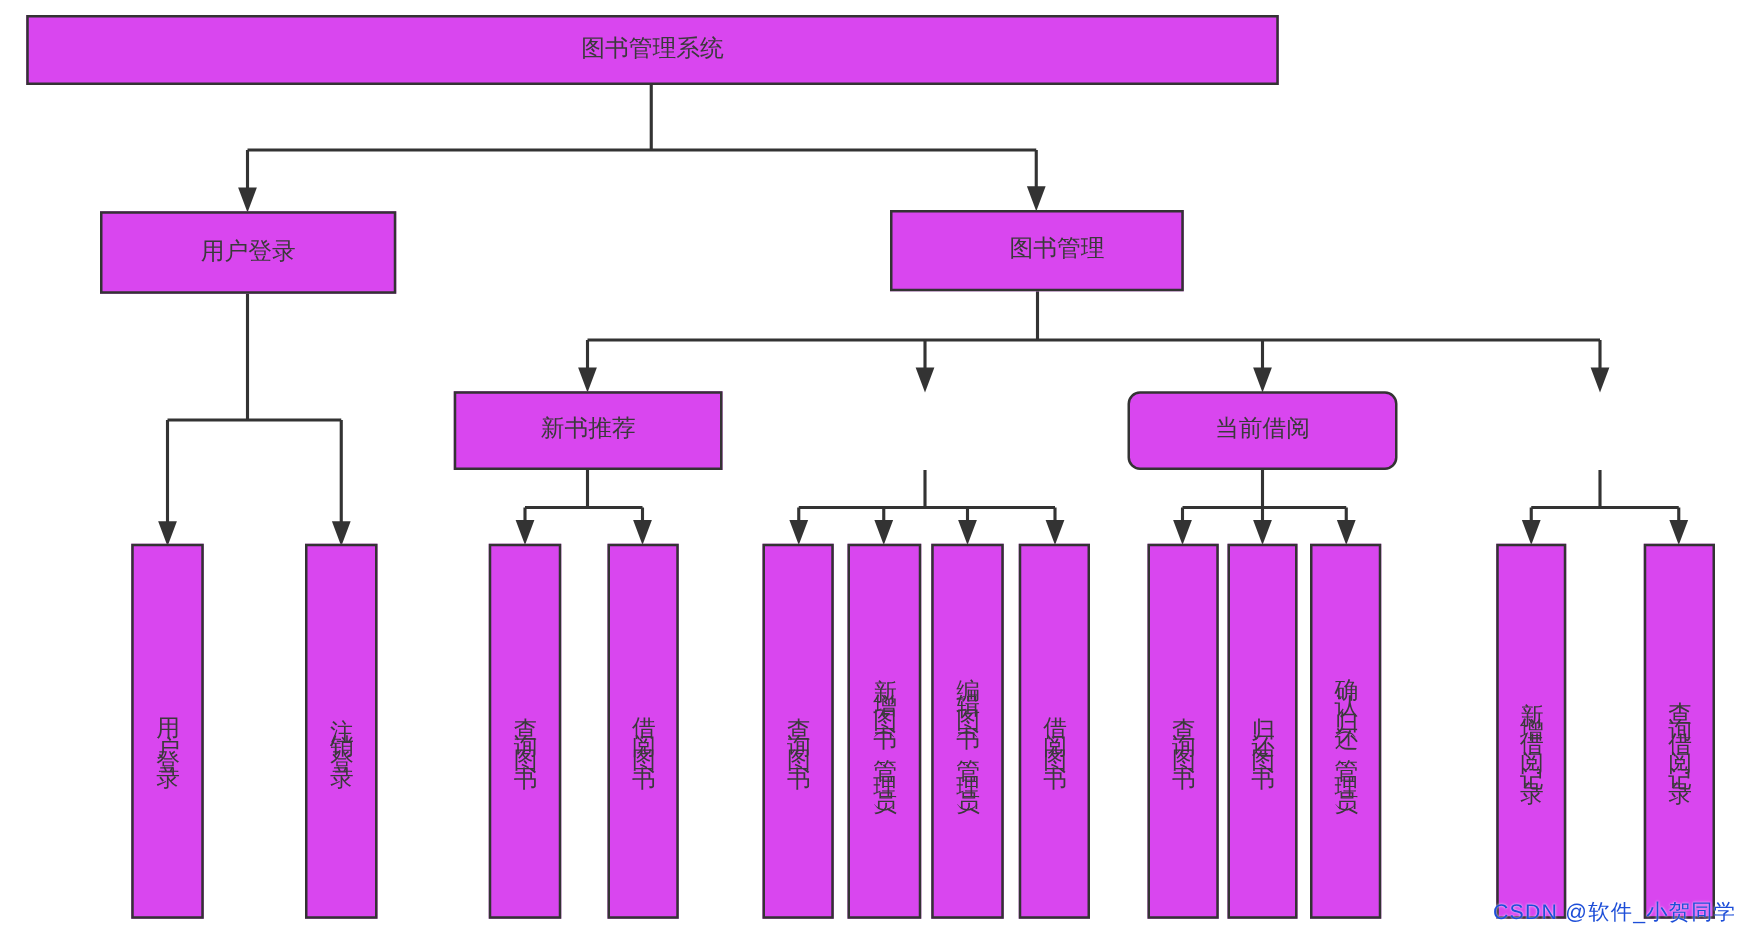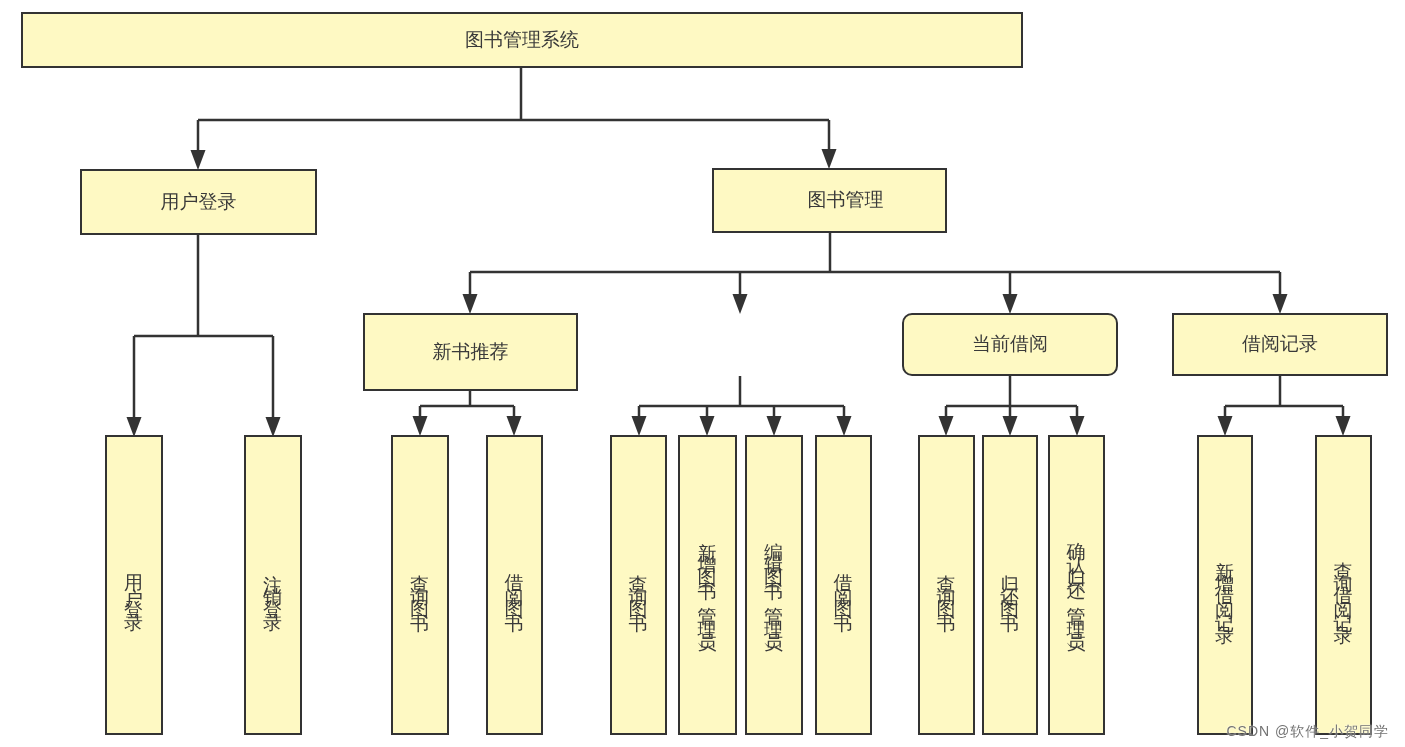--- a/index.html
+++ b/index.html
@@ -18,43 +18,43 @@
   #edges {
     position: absolute;
     left: 0;
     top: 0;
     width: 1405px;
     height: 747px;
   }
   .node {
     position: absolute;
     box-sizing: border-box;
-    background: #fef9c3;
+    background: #d946ef;
     border: 2.5px solid #333333;
     color: #3a3a3a;
     display: flex;
     align-items: center;
     justify-content: center;
     font-size: 19px;
     line-height: 1.2;
     white-space: nowrap;
   }
   .node.v {
     writing-mode: vertical-rl;
     text-orientation: mixed;
     letter-spacing: 13px;
     line-height: 1;
     white-space: normal;
   }
   #watermark {
     position: absolute;
     right: 16px;
     bottom: 6px;
-    font-size: 14px;
-    color: #737373;
+    font-size: 17px;
+    color: #1d4ed8;
     letter-spacing: 1px;
     text-shadow: 0 0 2px #ffffff;
   }
 </style>
 </head>
 <body>
 
 <div id="canvas">
 
   <svg id="edges" viewBox="0 0 1405 747" xmlns="http://www.w3.org/2000/svg">
@@ -123,23 +123,22 @@
       <path d="M1217.5 416 L1232.5 416 L1225 436 Z"></path>
       <path d="M1335.5 416 L1350.5 416 L1343 436 Z"></path>
     </g>
   </svg>
 
   <div class="node" style="left:21px; top:12px; width:1002px; height:56px;">图书管理系统</div>
 
   <div class="node" style="left:80px; top:169px; width:237px; height:66px;">用户登录</div>
   <div class="node" style="left:712px; top:168px; width:235px; height:65px;padding-left:32px;">图书管理</div>
 
-  <div class="node" style="left:363px; top:313px; width:215px; height:78px;">新书推荐</div>
+  <div class="node" style="left:363px; top:313px; width:215px; height:63px;">新书推荐</div>
   <div class="node" style="left:902px; top:313px; width:216px; height:63px;border-radius:10px;">当前借阅</div>
-  <div class="node" style="left:1172px; top:313px; width:216px; height:63px;">借阅记录</div>
 
   <div class="node v" style="left:105px; top:435px; width:58px; height:300px;">用户登录</div>
   <div class="node v" style="left:244px; top:435px; width:58px; height:300px;">注销登录</div>
 
   <div class="node v" style="left:391px; top:435px; width:58px; height:300px;">查询图书</div>
   <div class="node v" style="left:486px; top:435px; width:57px; height:300px;">借阅图书</div>
 
   <div class="node v" style="left:610px; top:435px; width:57px; height:300px;">查询图书</div>
   <div class="node v" style="left:678px; top:435px; width:59px; height:300px;">新增图书（管理员）</div>
   <div class="node v" style="left:745px; top:435px; width:58px; height:300px;">编辑图书（管理员）</div>

